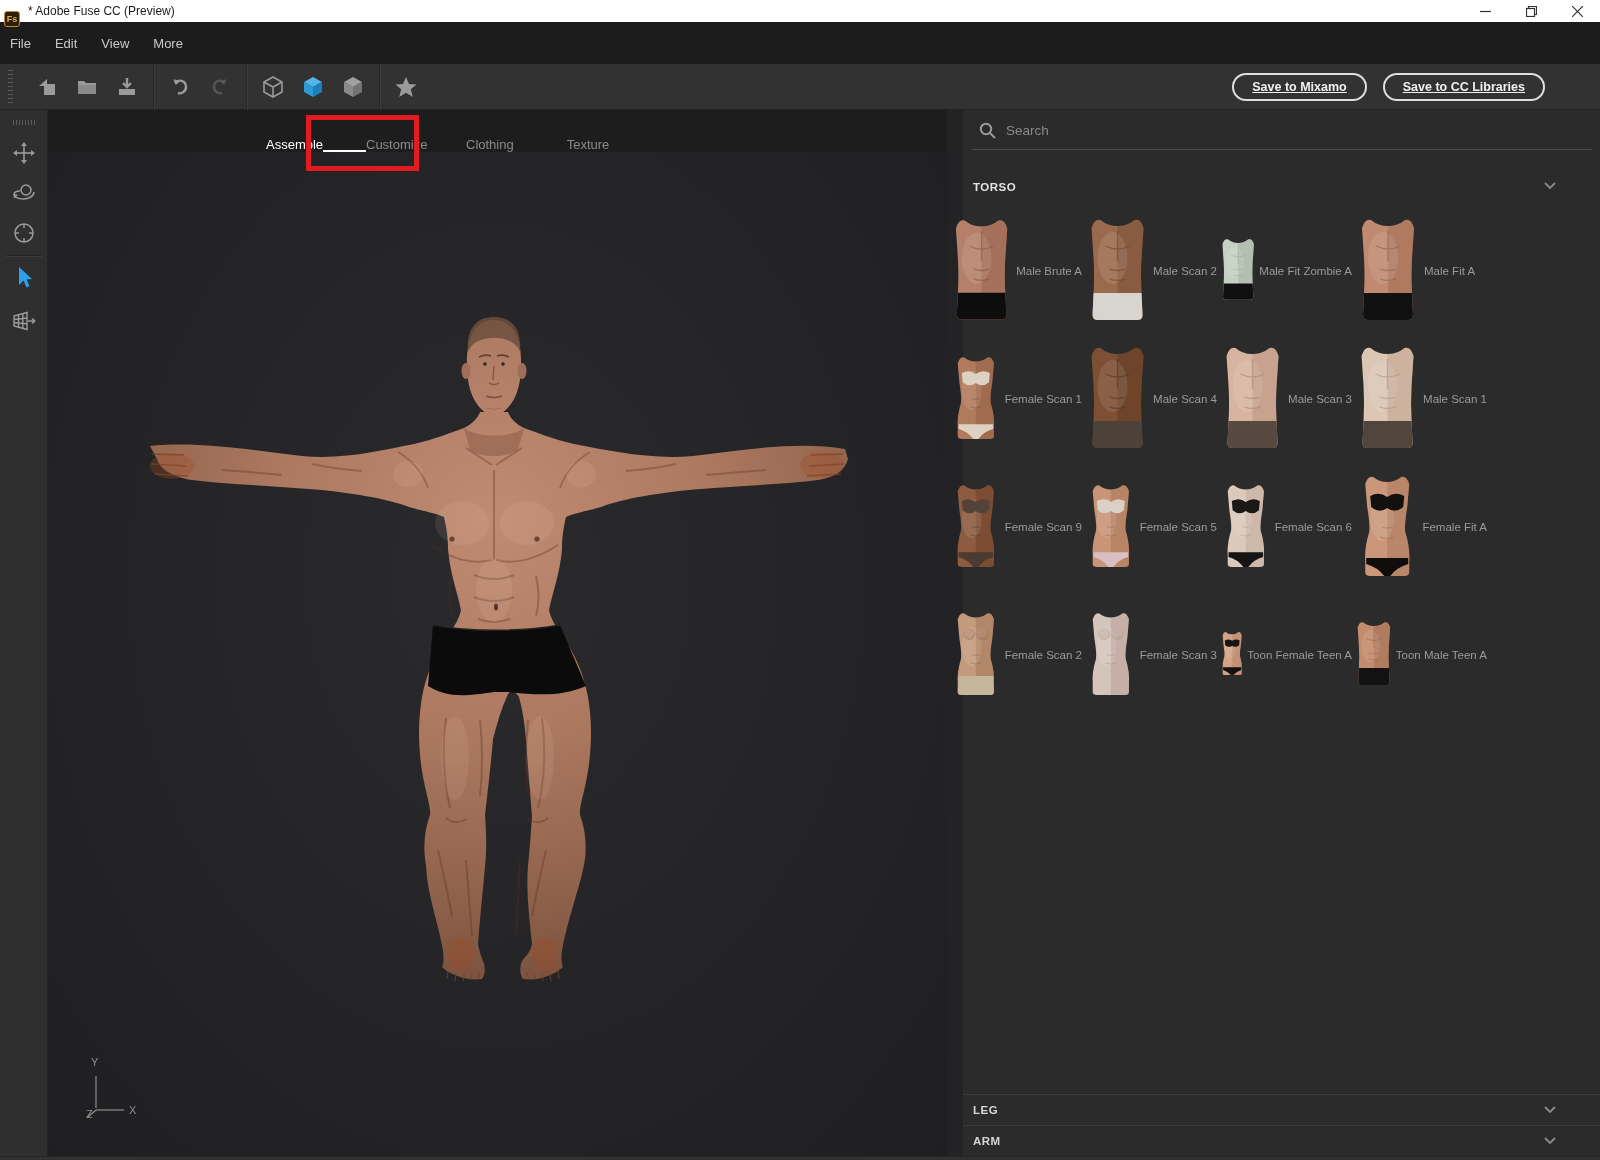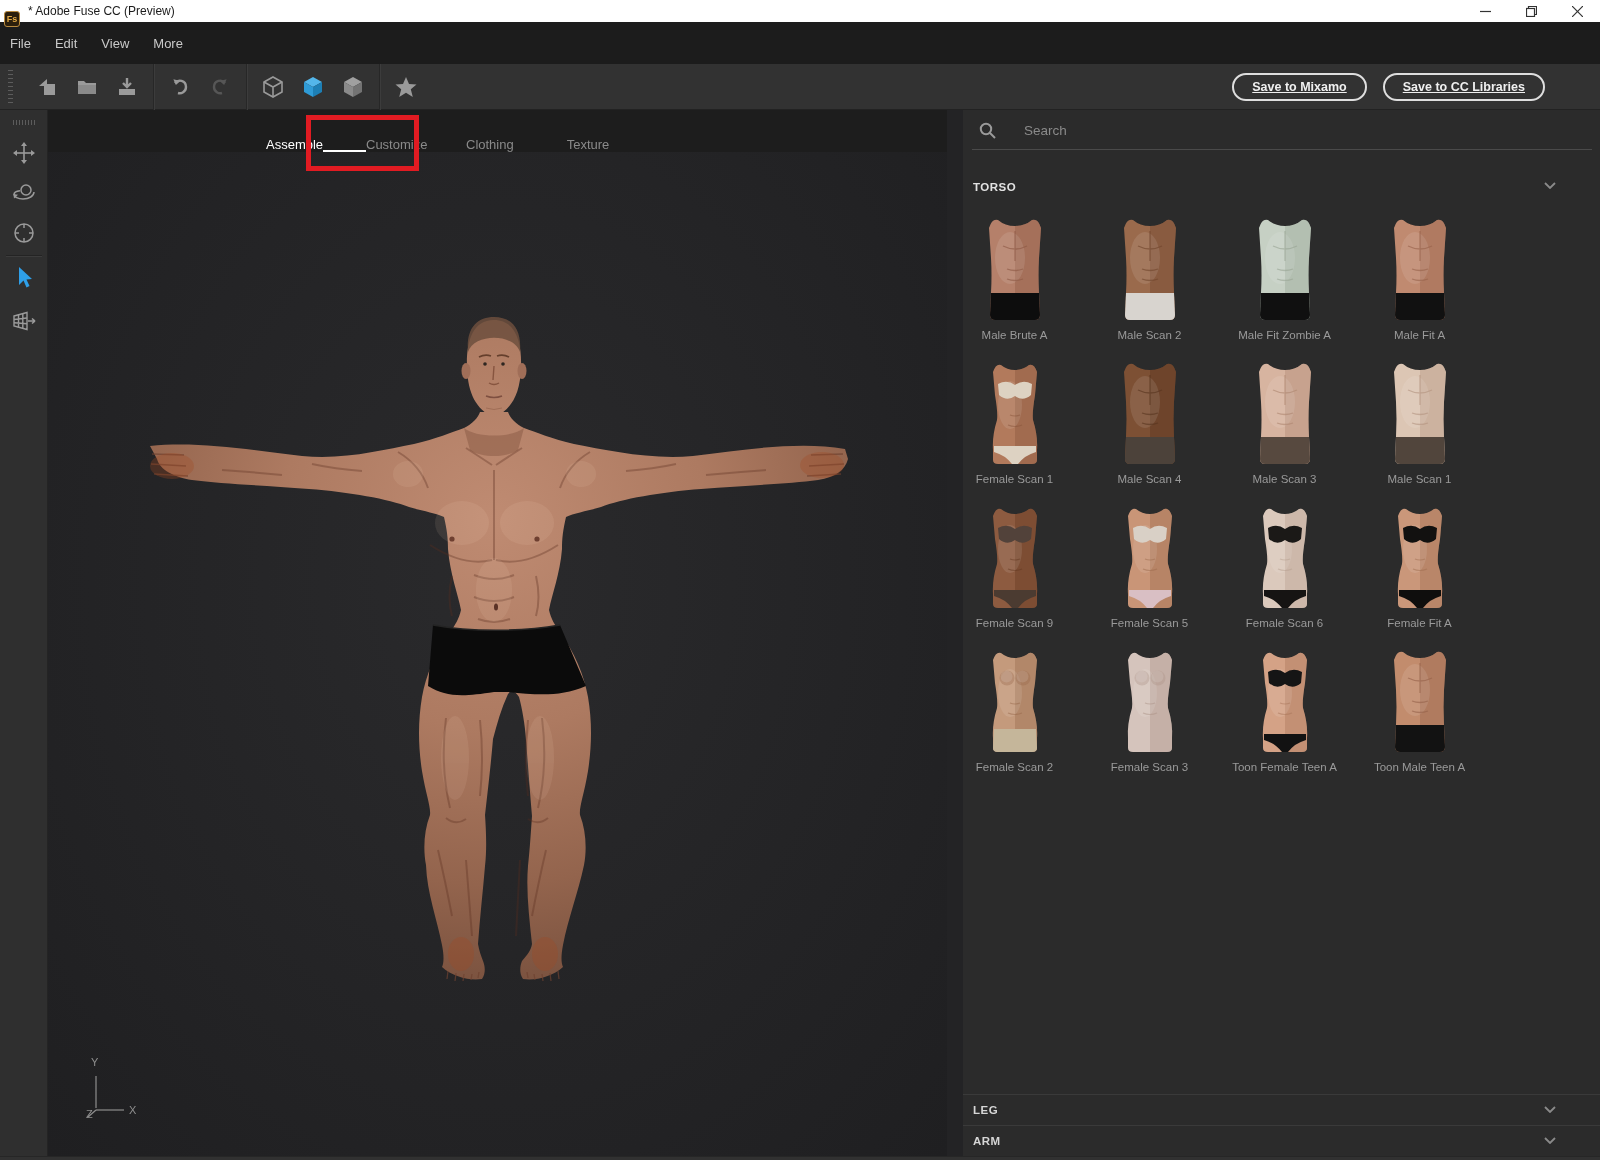--- a/index.html
+++ b/index.html
@@ -59,35 +59,35 @@
   .char-layer { position:absolute; left:0; top:0; width:899px; height:1046px; }
   .annotation-box { position:absolute; left:258px; top:5px; width:113px; height:56px;
     border:5px solid var(--annotation,#e11b22); z-index:5; }
 
   
   .rightpanel { width:653px; background:#2b2b2b; position:relative;
     display:flex; flex-direction:column; }
   .panel-gutter { position:absolute; left:0; top:0; width:16px; height:100%;
     background:#232325; }
   .search-row { height:41px; display:flex; align-items:center; position:relative;
-    padding-left:32px;gap:18px; }
+    padding-left:32px; }
   .search-row .underline { position:absolute; left:25px; right:8px; bottom:1px;
     height:1px; background:#4a4a4a; }
   .search-input { background:transparent; border:none; outline:none; color:#cfcfcf;
     font-size:13.5px; margin-left:10px; width:400px; font-family:"Liberation Sans",sans-serif; }
   .search-input::placeholder { color:#8a8a8a; }
   .section-header { height:33px; display:flex; align-items:center; position:relative;
     padding-left:26px;margin-top:19px; }
   .section-header .sec-label { font-size:11.5px; font-weight:bold; color:#e2e2e2;
     letter-spacing:.5px; }
   .section-header .chev { position:absolute; right:44px; top:12px; }
 
   .grid { display:grid; grid-template-columns:repeat(4,135px); padding-top:10px;
     row-gap:16px; position:relative; z-index:1; }
-  .cell { display:flex; flex-direction:column; align-items:center; }
+  .cell { display:flex; flex-direction:row; align-items:center; }
   .thumb { width:72px; height:112px; }
   .cell-label { margin-top:4px; font-size:11.5px; color:#9a9a9a; white-space:nowrap; }
 
   .panel-fill { flex:1; }
   .collapsed-row { height:31px; border-top:1px solid #3a3a3a; margin-left:16px;
     display:flex; align-items:center; position:relative; padding-left:10px; }
   .collapsed-row .sec-label { font-size:11.5px; font-weight:bold; color:#d6d6d6;
     letter-spacing:.5px; }
   .collapsed-row .chev { position:absolute; right:44px; top:11px; }
 

